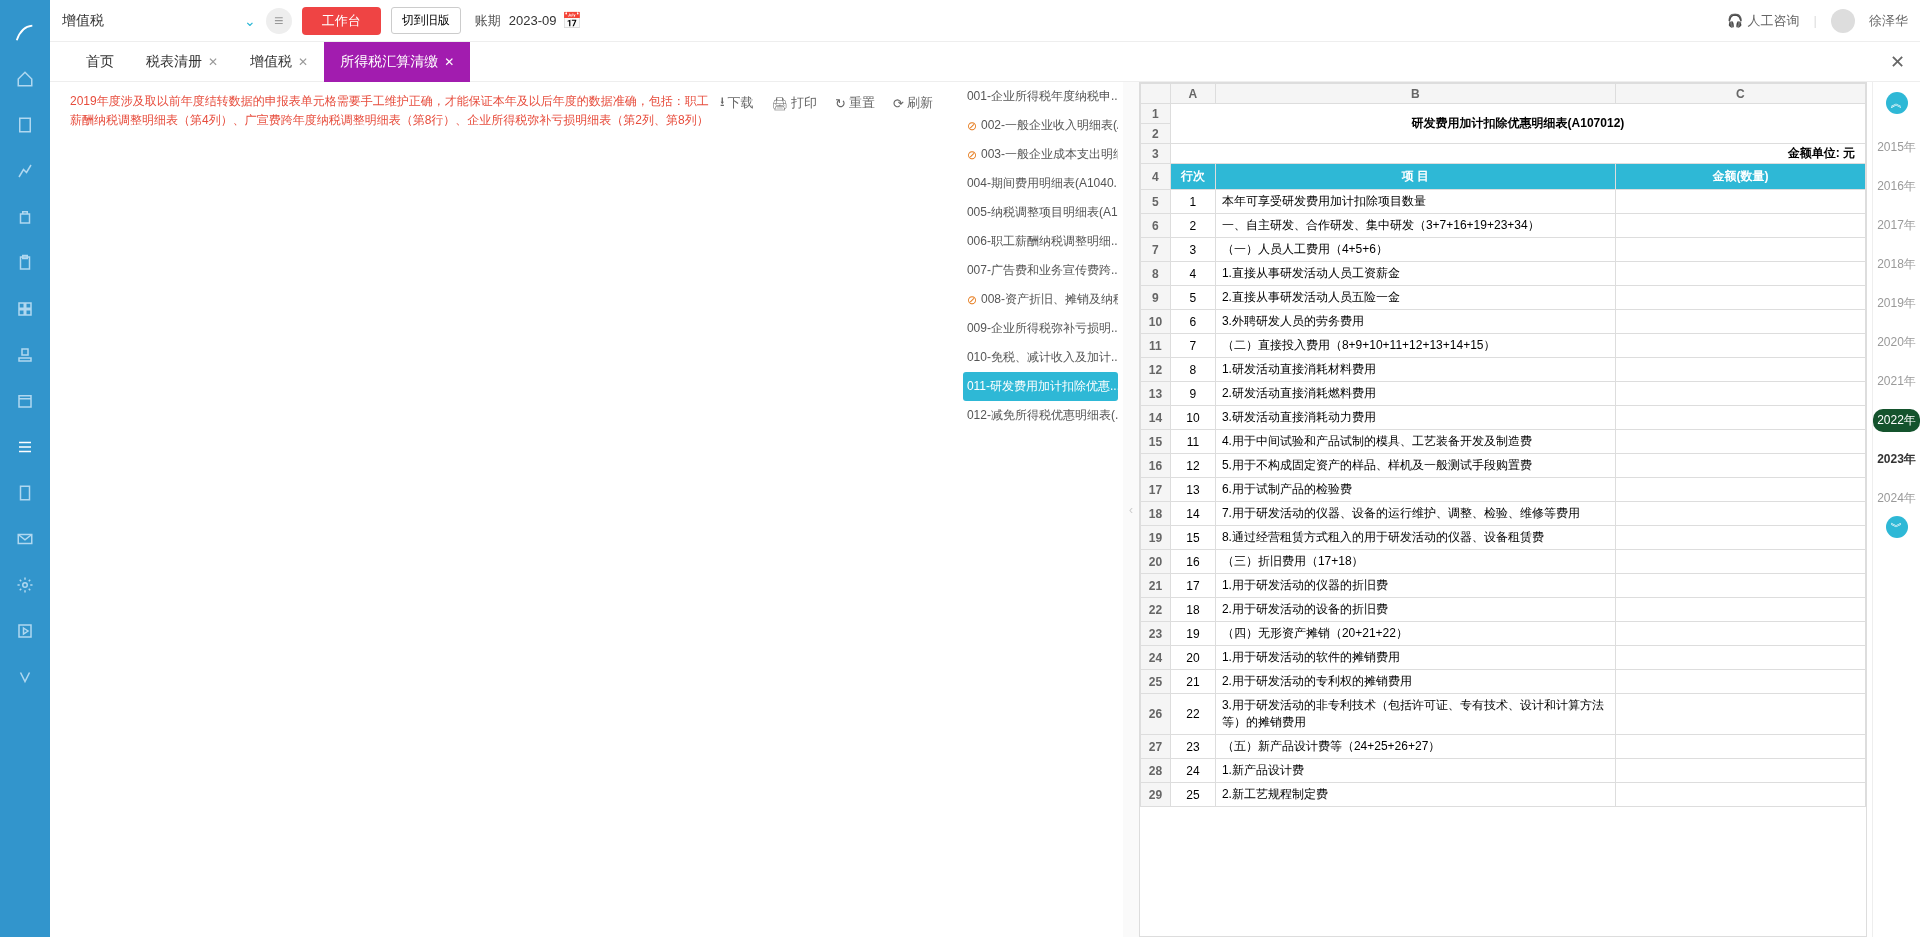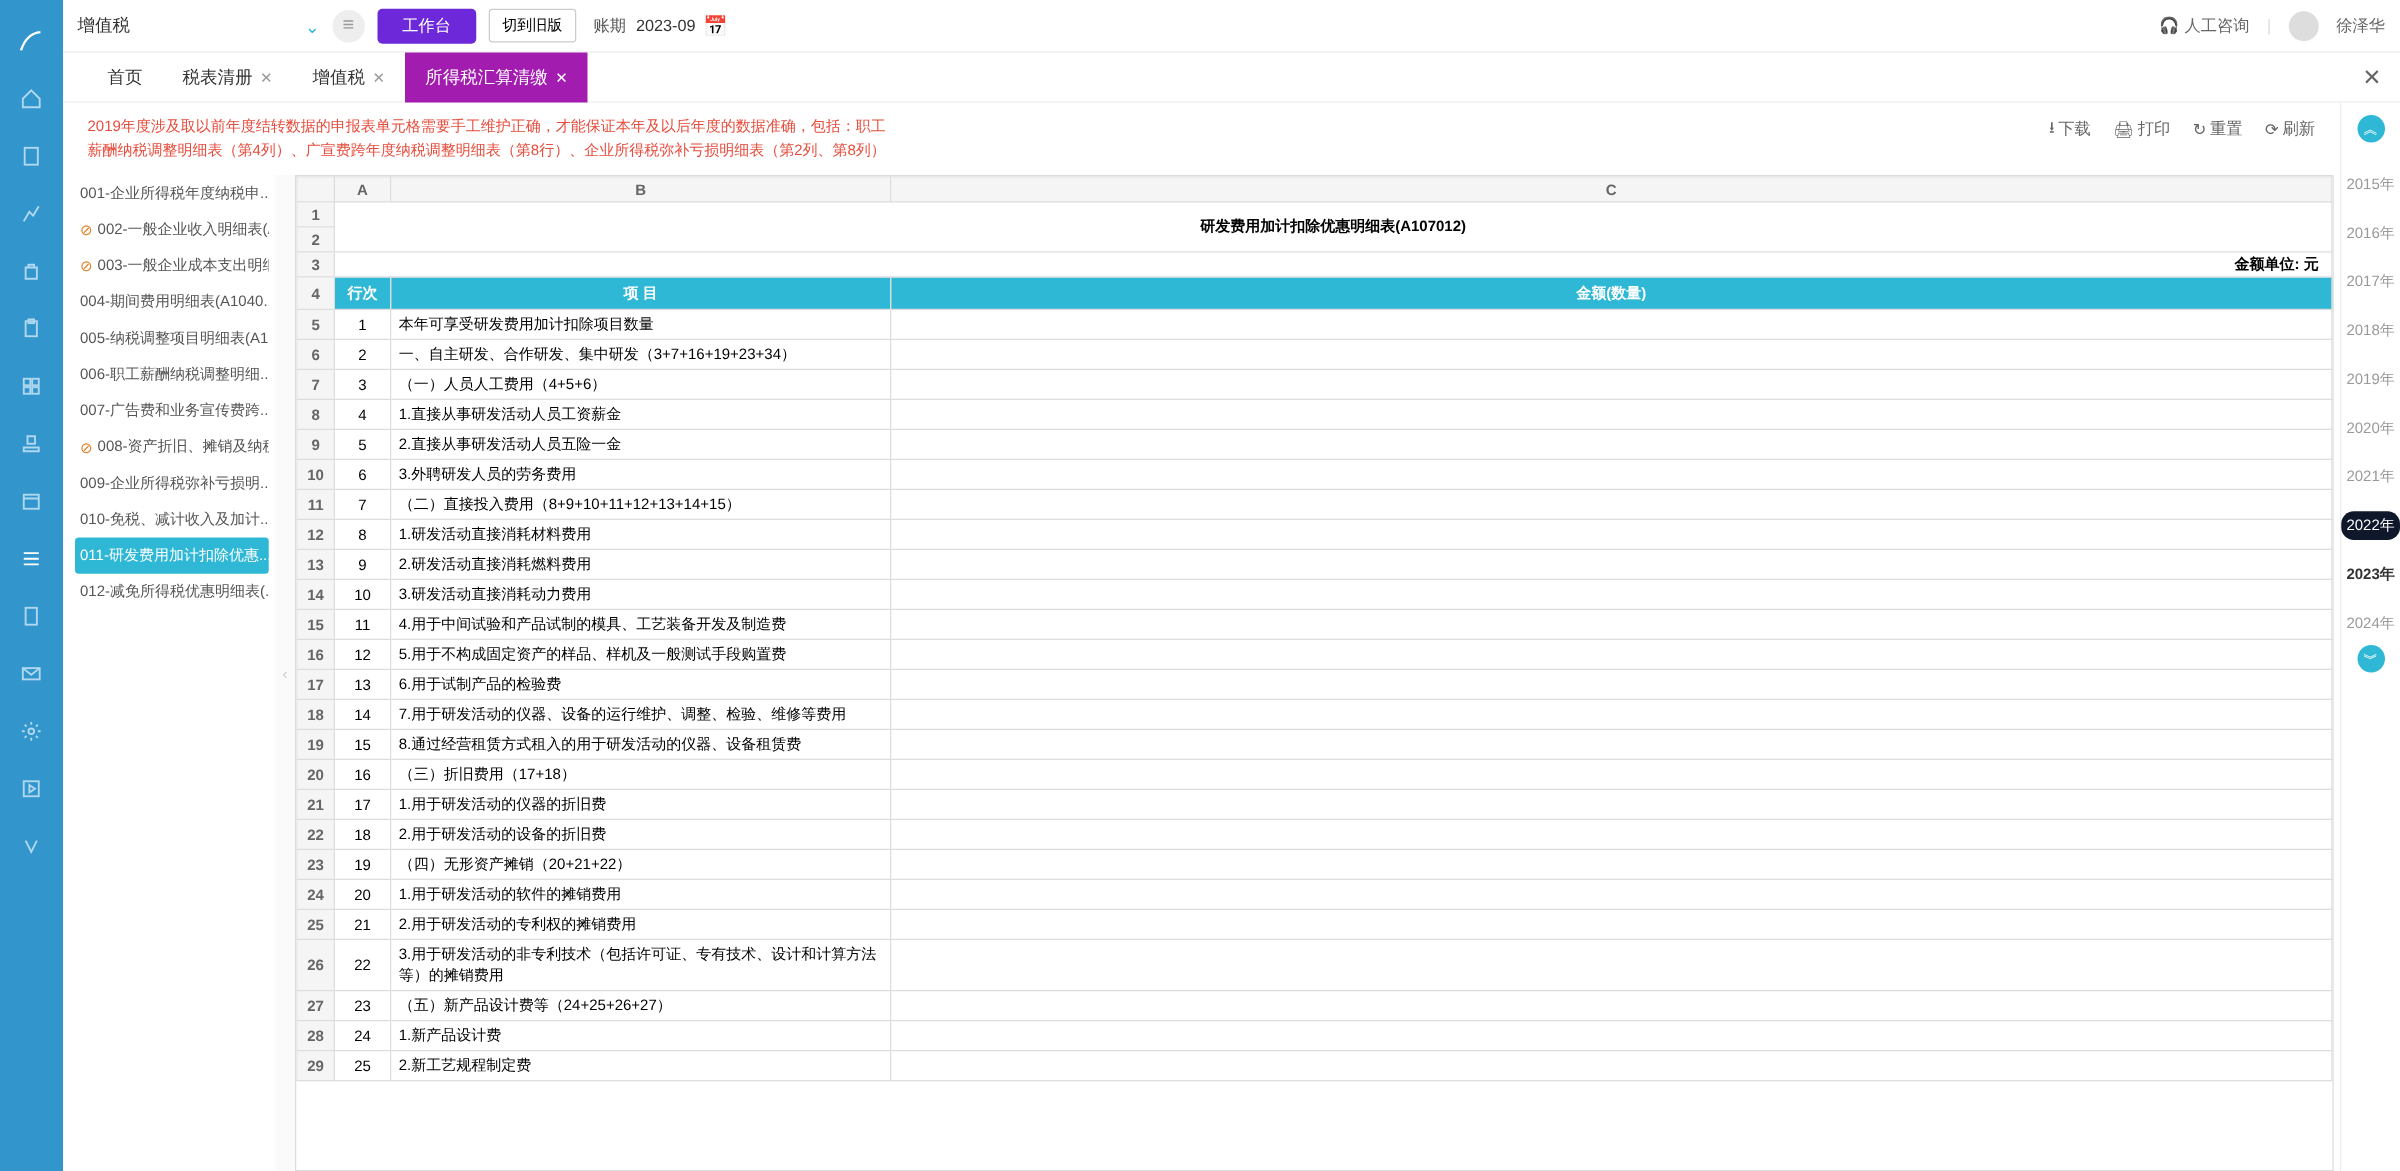--- a/index.html
+++ b/index.html
@@ -5,35 +5,35 @@
 * { margin: 0; padding: 0; box-sizing: border-box; font-family: "Microsoft YaHei", sans-serif; }
 body { background: #f0f2f5; overflow: hidden; }
 .left-sidebar { position: fixed; left: 0; top: 0; width: 50px; height: 100vh; background: #3295cc; display: flex; flex-direction: column; align-items: center; padding-top: 10px; }
 .sidebar-icon { width: 30px; height: 30px; margin: 8px 0; display: flex; align-items: center; justify-content: center; color: #b0d8f0; cursor: pointer; }
 .sidebar-icon.active { color: #fff; }
 .main-area { margin-left: 50px; background: #fff; height: 100vh; display: flex; flex-direction: column; }
 .top-header { height: 42px; display: flex; align-items: center; padding: 0 12px; border-bottom: 1px solid #eee; }
 .dropdown-type { display: flex; align-items: center; color: #333; font-size: 14px; cursor: pointer; min-width: 180px; }
 .chevron { color: #2eb8d6; margin-left: 140px; }
 .circle-btn { width: 26px; height: 26px; border-radius: 50%; background: #eee; margin: 0 10px; display: flex; align-items: center; justify-content: center; color: #999; }
-.primary-btn { background: #6d28d9; color: #fff; padding: 5px 20px; border-radius: 4px; font-size: 13px; border: none; cursor: pointer; }
+.primary-btn { background: #ef4444; color: #fff; padding: 5px 20px; border-radius: 4px; font-size: 13px; border: none; cursor: pointer; }
 .outline-btn { border: 1px solid #ccc; padding: 4px 10px; font-size: 12px; border-radius: 3px; background: #fff; margin-left: 10px; cursor: pointer; }
 .period-label { font-size: 13px; margin-left: 14px; color: #555; }
 .period-val { font-size: 13px; margin-left: 8px; color: #333; }
 .calendar-icon { color: #2eb8d6; margin-left: 6px; }
 .header-right { margin-left: auto; display: flex; align-items: center; gap: 14px; font-size: 13px; color: #666; }
 .avatar { width: 24px; height: 24px; border-radius: 50%; background: #ddd; }
 .tabs-bar { height: 40px; display: flex; align-items: center; border-bottom: 1px solid #eee; padding-left: 20px; position: relative; }
 .tab { padding: 0 16px; height: 40px; display: flex; align-items: center; font-size: 14px; color: #333; cursor: pointer; position: relative; }
 .tab .close { margin-left: 6px; color: #999; font-size: 12px; }
 .tab.active { background: #a21caf; color: #fff; }
 .tab.active .close { color: #fff; }
 .tabs-x { position: absolute; right: 15px; font-size: 18px; color: #666; cursor: pointer; }
 .content-area { flex: 1; display: flex; overflow: hidden; position: relative; }
-.content-main { flex: 1; display: flex; flex-direction: column; overflow: hidden; }
+.content-main { flex: 1; display: flex; overflow: hidden; }
 .notice-bar { padding: 10px 20px; display: flex; align-items: flex-start; }
 .notice-text { color: #e74c3c; font-size: 12px; max-width: 650px; line-height: 1.6; }
 .toolbar-right { margin-left: auto; display: flex; gap: 18px; font-size: 13px; color: #666; }
 .toolbar-item { cursor: pointer; display: flex; align-items: center; gap: 3px; }
 .body-split { flex: 1; display: flex; overflow: hidden; }
 .tree-panel { width: 170px; padding: 0 5px 0 10px; overflow-y: auto; }
 .tree-item { font-size: 12px; color: #555; padding: 6px 4px; border-radius: 3px; cursor: pointer; white-space: nowrap; overflow: hidden; text-overflow: ellipsis; display: flex; align-items: center; }
 .tree-item.selected { background: #2eb8d6; color: #fff; }
 .tree-item .badge { color: #e67e22; margin-right: 4px; }
 .collapse-handle { width: 16px; background: #fafafa; display: flex; align-items: center; justify-content: center; color: #ccc; font-size: 12px; cursor: pointer; }
@@ -47,21 +47,21 @@
 .col-header-B { width: 400px; }
 .title-cell { text-align: center; font-size: 15px; font-weight: bold; padding: 10px 0; }
 .unit-cell { text-align: right; padding-right: 10px; font-size: 12px; font-weight: bold; }
 .th-cell { background: #2eb8d6; color: #fff; text-align: center; font-weight: bold; padding: 4px; }
 .row-num { text-align: center; }
 .item-cell { padding: 3px 6px; margin-left: 44px; }
 .sheet-footer { height: 28px; display: flex; align-items: center; border-top: 1px solid #ddd; background: #fafafa; }
 .sheet-tab { border: 1px solid #ccc; border-bottom: none; padding: 4px 14px; font-size: 12px; color: #2a8; background: #fff; margin-left: 70px; }
 .year-rail { width: 48px; background: #fff; display: flex; flex-direction: column; align-items: center; padding-top: 10px; gap: 6px; border-left: 1px solid #eee; }
 .year-item { font-size: 12px; color: #999; padding: 3px 4px; border-radius: 10px; cursor: pointer; margin-top: 16px; }
-.year-item.active { background: #0f172a; color: #fff; }
+.year-item.active { background: #14532d; color: #fff; }
 .year-item.current { color: #333; font-weight: bold; }
 .rail-circle { width: 22px; height: 22px; border-radius: 50%; background: #2eb8d6; color: #fff; display: flex; align-items: center; justify-content: center; font-size: 12px; }
 </style>
 </head>
 <body>
 
 <div class="left-sidebar">
   <div class="sidebar-icon">
       <svg width="22" height="22" viewBox="0 0 24 24" fill="none" stroke="#fff" stroke-width="2">
         <path d="M3 20 Q 8 5 20 4"></path>

